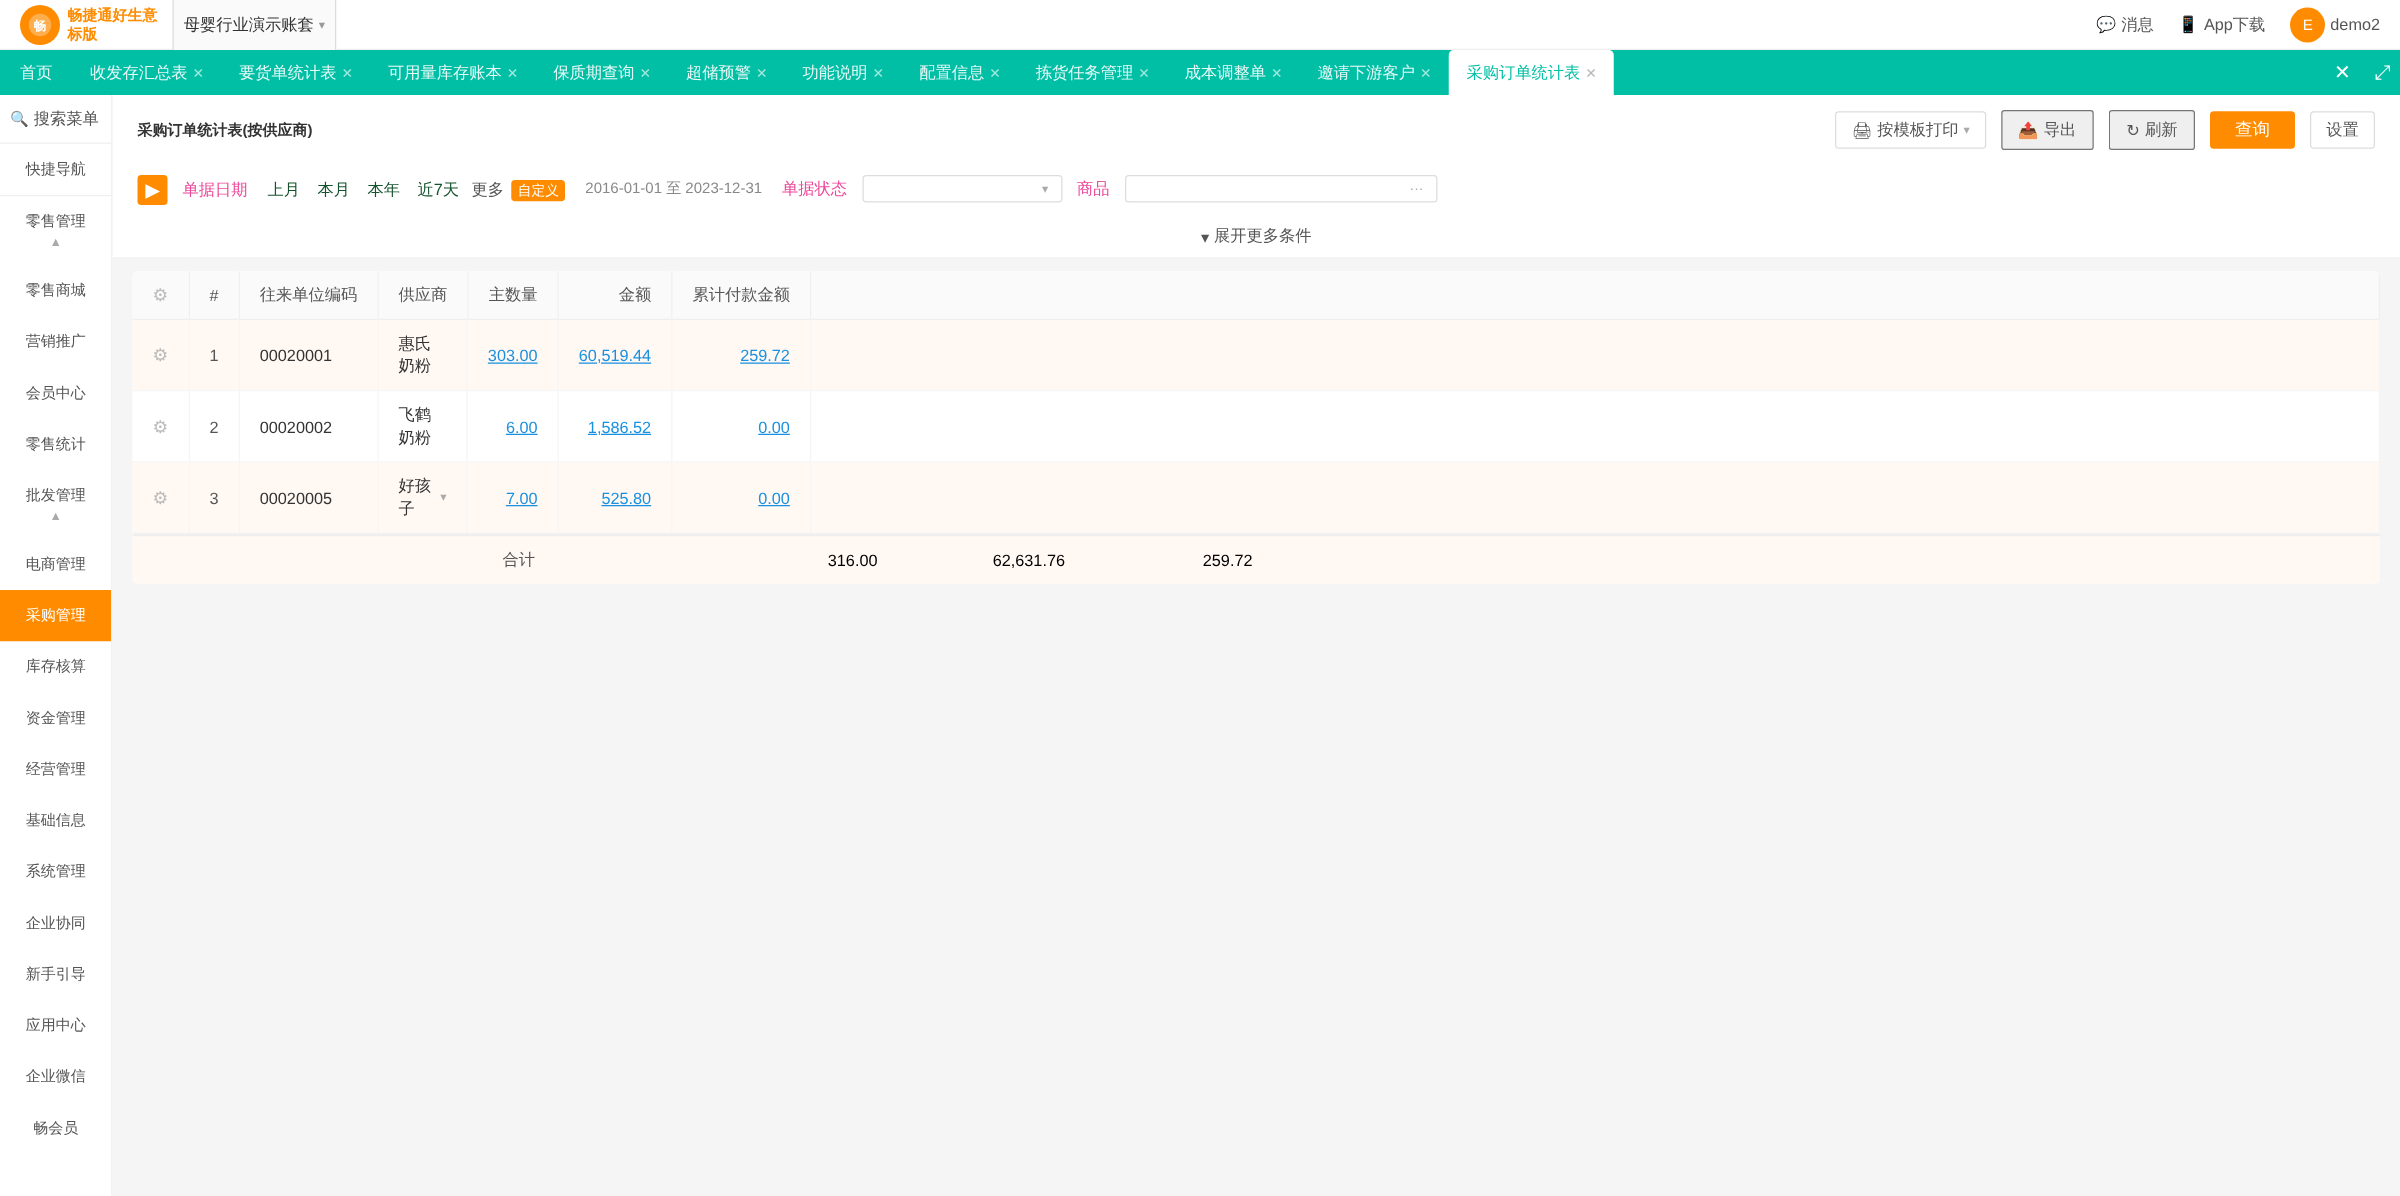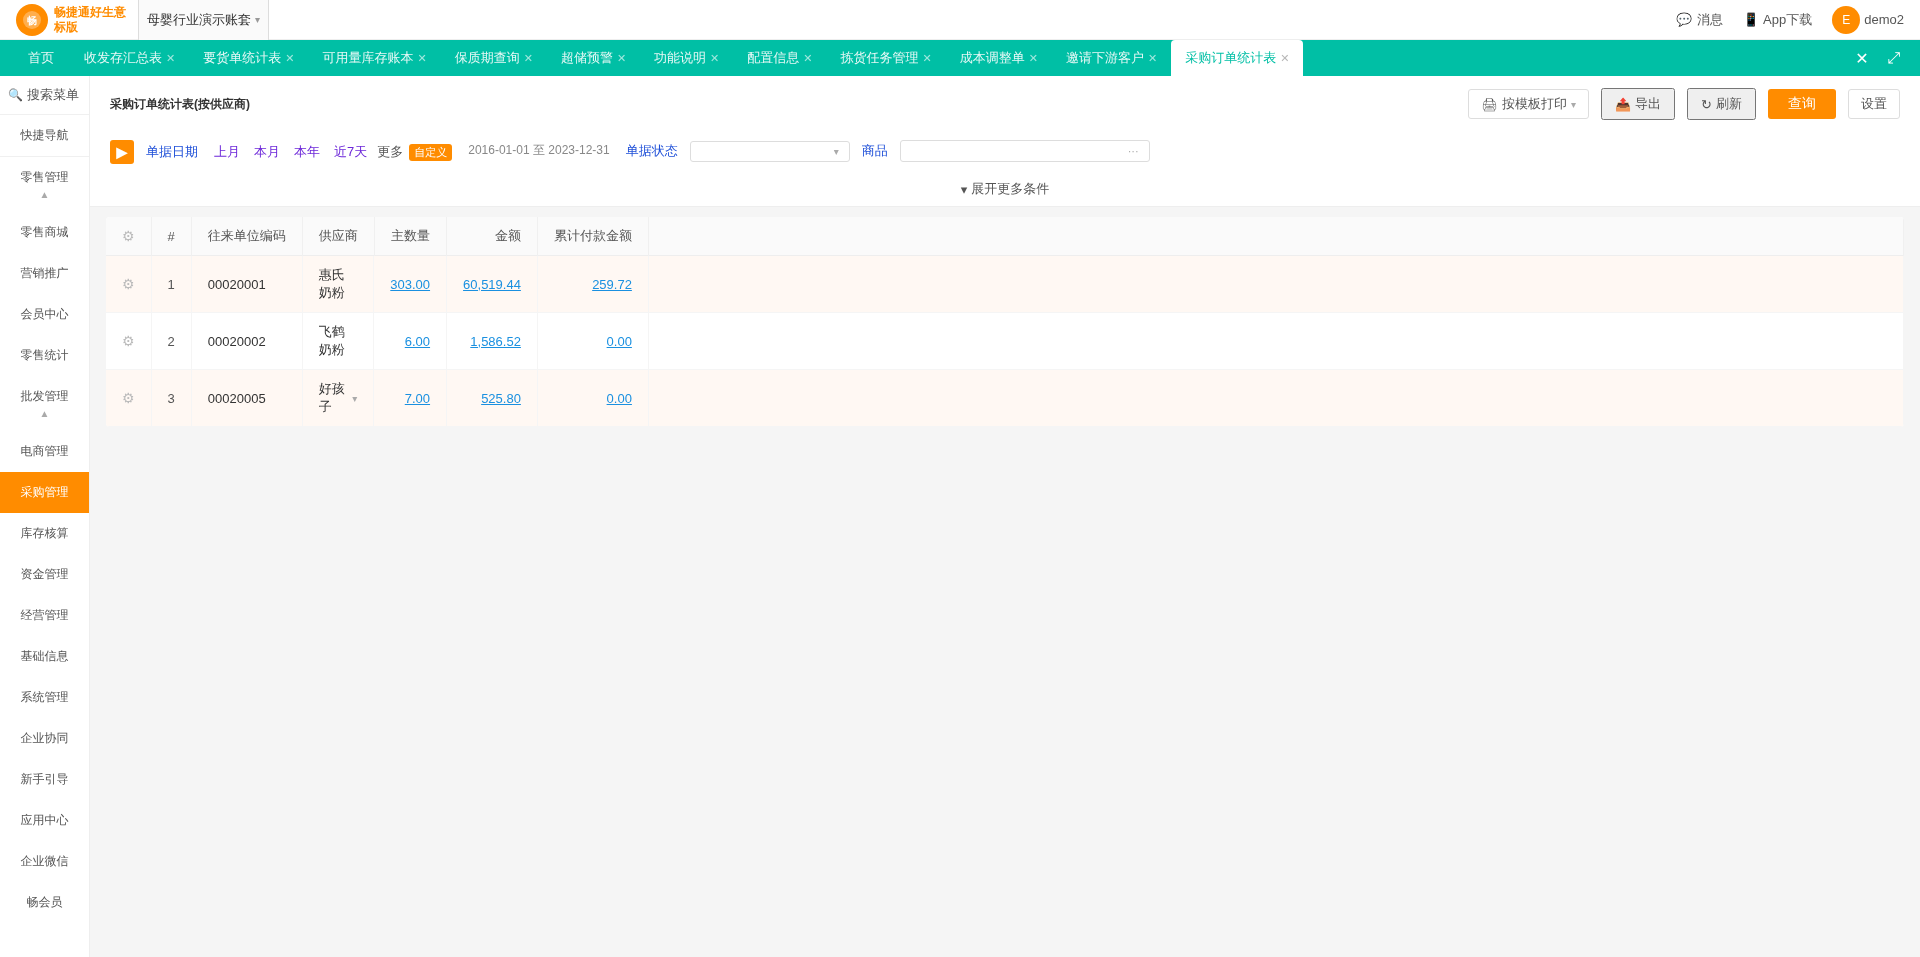--- a/index.html
+++ b/index.html
@@ -25,21 +25,21 @@
     .top-bar-right { display: flex; align-items: center; gap: 20px; }
     .top-bar-action { display: flex; align-items: center; gap: 4px; font-size: 13px; color: #555; cursor: pointer; }
     .avatar { width: 28px; height: 28px; border-radius: 50%; background: #ff8c00; display: flex; align-items: center; justify-content: center; color: #fff; font-size: 12px; }
 
     
     .nav-tabs {
       height: 36px;
       background: #00bfa5;
       display: flex;
       align-items: center;
-      padding: 0 12px;
+      padding: 0 0;
       flex-shrink: 0;
       overflow: hidden;
     }
     .nav-tab {
       height: 36px;
       display: flex;
       align-items: center;
       padding: 0 14px;
       font-size: 13px;
       color: rgba(255,255,255,0.9);
@@ -158,23 +158,23 @@
       gap: 12px;
       flex-wrap: wrap;
     }
     .filter-toggle {
       width: 24px; height: 24px;
       background: #ff8c00; color: #fff;
       border-radius: 3px; display: flex; align-items: center;
       justify-content: center; cursor: pointer; font-size: 14px; font-weight: bold;
       flex-shrink: 0;
     }
-    .filter-label { font-size: 13px; color: #1d4ed8; white-space: nowrap; }
+    .filter-label { font-size: 13px; color: #ec4899; white-space: nowrap; }
     .filter-date-shortcuts { display: flex; align-items: center; gap: 6px; }
-    .date-shortcut { font-size: 13px; color: #6d28d9; cursor: pointer; padding: 2px 4px; }
+    .date-shortcut { font-size: 13px; color: #14532d; cursor: pointer; padding: 2px 4px; }
     .date-more { font-size: 13px; color: #555; cursor: pointer; }
     .date-custom-badge {
       background: #ff8c00; color: #fff; font-size: 11px;
       padding: 1px 5px; border-radius: 3px; cursor: pointer;
     }
     .date-range { font-size: 12px; color: #888; margin-top: 2px; }
     .filter-select {
       display: flex; align-items: center; gap: 6px;
       padding: 4px 10px; border: 1px solid #ddd; border-radius: 3px;
       font-size: 13px; color: #333; cursor: pointer; background: #fff;
@@ -504,16 +504,25 @@
     <td>00020005</td>
     <td style="display:flex;align-items:center;gap:4px">好孩子<span style="font-size:10px;color:#aaa">▾</span></td>
     <td class="number" style="text-align:right">7.00</td>
     <td class="number" style="text-align:right">525.80</td>
     <td class="number" style="text-align:right">0.00</td>
     <td></td>
   </tr>
             </tbody>
         </table>
 
+        <div style="background:#fff8f3; border-top: 2px solid #eee; padding: 10px 16px; display:flex; align-items:center; font-size:13px; flex-shrink:0;">
+          <span style="width:40px"></span>
+          <span style="width:60px"></span>
+          <span style="width:180px"></span>
+          <span style="font-weight:500; color:#555; width:180px;">合计</span>
+          <span style="text-align:right; width:120px; display:inline-block;">316.00</span>
+          <span style="text-align:right; width:150px; display:inline-block;">62,631.76</span>
+          <span style="text-align:right; width:150px; display:inline-block;">259.72</span>
+        </div>
       </div>
     </div>
   </div>
 </div>
 
 </body></html>

